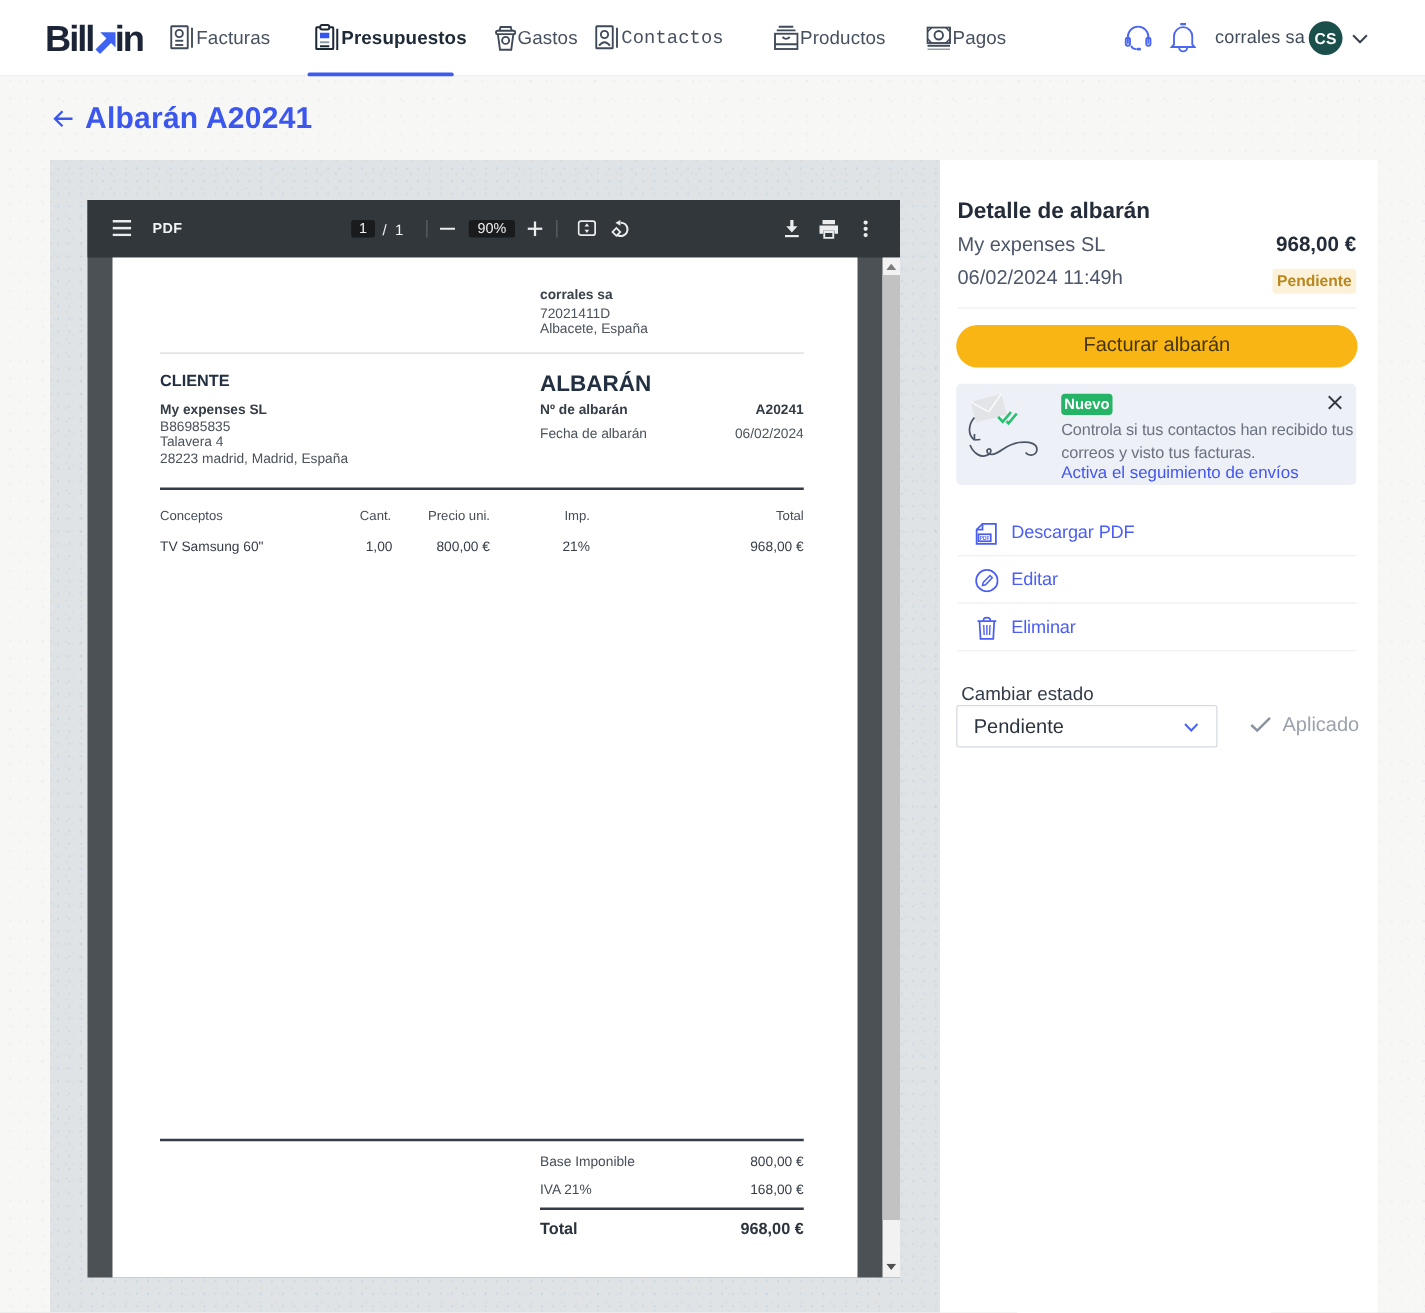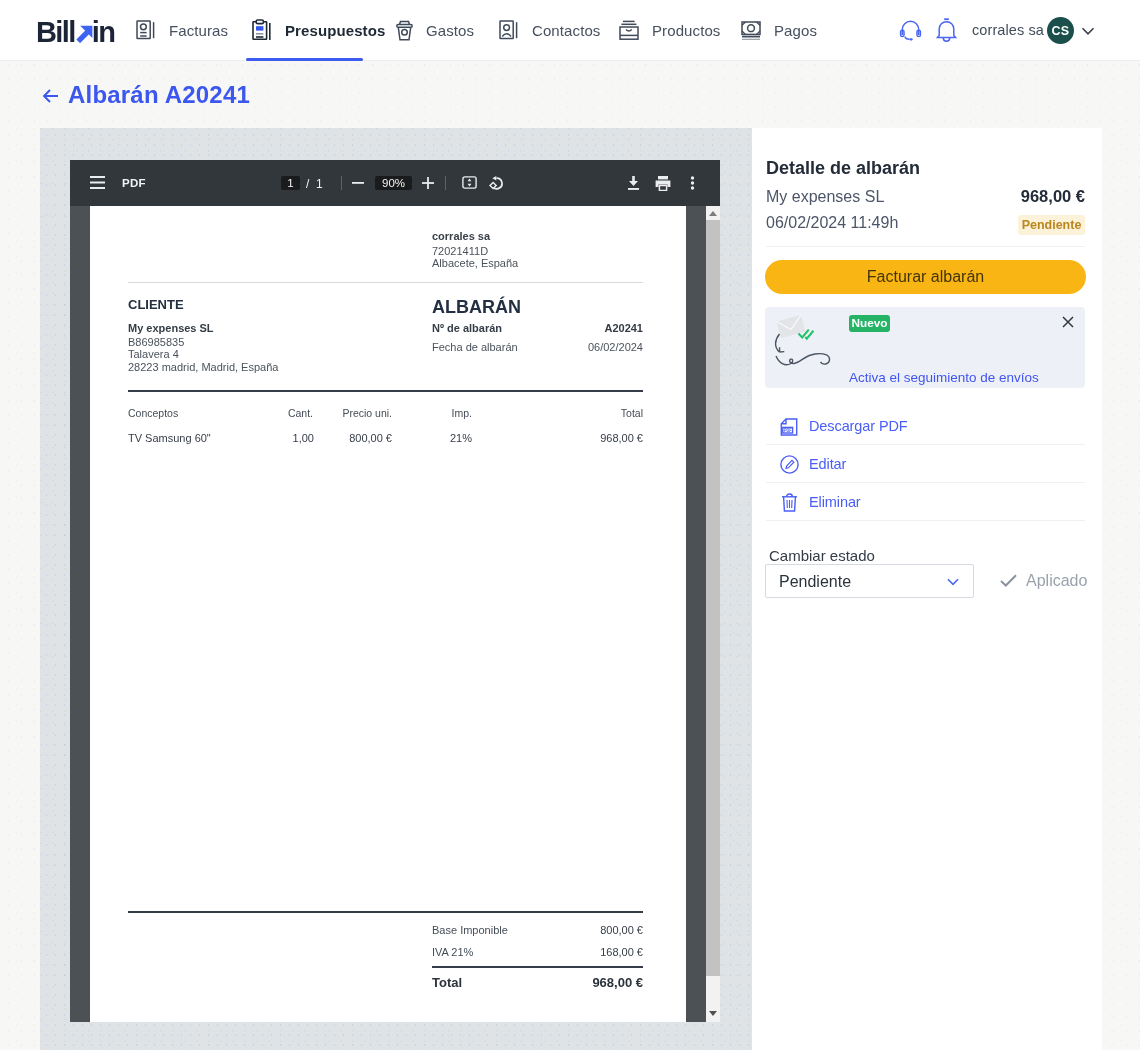--- a/index.html
+++ b/index.html
@@ -10,21 +10,21 @@
     background-color:#f7f7f5;
     background-image:
       radial-gradient(circle, rgba(185,180,226,.16) 0.6px, transparent 1.0px),
       radial-gradient(circle, rgba(186,188,198,.10) 0.6px, transparent 1.0px);
     background-size: 13px 14px, 17px 16px;
     background-position: 2px 2px, 8px 9px;
   }
 
   
   #navbar { position:absolute; left:0; top:0; width:1140px; height:61px; background:#fff; border-bottom:1px solid #eceef0; z-index:5; }
-  .navitem { position:absolute; top:0; height:60px; display:flex; align-items:center; gap:13px; color:#46505f; font-size:15px; letter-spacing:.1px; }
+  .navitem { position:absolute; top:0; height:60px; display:flex; align-items:center; gap:1px; color:#46505f; font-size:15px; letter-spacing:.1px; }
   .navitem.active { color:#1e2936; font-weight:bold; }
   #underline { position:absolute; left:246px; top:58px; width:117px; height:3px; background:#3d5af1; border-radius:2px; z-index:6; }
 
   
   #title { position:absolute; left:42px; top:81px; color:#3b57ee; font-size:24px; font-weight:bold; letter-spacing:.2px; }
 
   
   #greyzone {
     position:absolute; left:40px; top:128px; width:712px; height:922px;
     background-color:#e0e3e5;
@@ -93,21 +93,21 @@
   <div class="navitem" style="left:396px;">
     <svg width="17" height="21" viewBox="0 0 17 21" fill="none" stroke="#3f4a59" stroke-width="1.5">
       <path d="M3.6 4.6 L4.4 1.6 H12.6 L13.4 4.6"></path>
       <rect x="0.8" y="4.6" width="15.4" height="2.7" rx="1.3"></rect>
       <path d="M2.3 7.3 L4 19.8 H13 L14.7 7.3"></path>
       <circle cx="8.5" cy="12.3" r="2.8"></circle>
     </svg>
     <span>Gastos</span>
   </div>
 
-  <div class="navitem" style="left:499px;">
+  <div class="navitem" style="left:476px;font-family:Liberation Mono, monospace;">
     <svg width="20" height="20" viewBox="0 0 20 20" fill="none" stroke="#3f4a59" stroke-width="1.5">
       <rect x="1" y="1" width="13.2" height="17.6" rx="0.5"></rect>
       <circle cx="7.6" cy="7.6" r="2.9"></circle>
       <path d="M3.2 16.5 Q7.6 11 12 16.5"></path>
       <line x1="17.6" y1="2.2" x2="17.6" y2="18.2"></line>
     </svg>
     <span>Contactos</span>
   </div>
 
   <div class="navitem" style="left:619px;">
@@ -291,20 +291,21 @@
       <path d="M35.3 26 l1.5 1.6 6.6-7.8" stroke="#25c06c" stroke-width="2.1"></path>
       <path d="M9.5 23 C4.5 29 4 36.5 9.5 41" stroke="#4b5564" stroke-width="1.4"></path>
       <path d="M9.5 41 L14.3 40.6 M9.5 41 L9.6 36.2" stroke="#4b5564" stroke-width="1.4"></path>
       <path d="M6 45 C9 52 15 56 21 52.5 C23.5 51 23 47.5 20.8 48.2 C18.5 49 19.5 53 24 52.5 C31 51.5 34 44.5 45 43 C54 41.8 60 44 59.5 49 C59 53.5 53 54.5 50.5 51" stroke="#4b5564" stroke-width="1.4"></path>
     </svg>
 
     <svg style="position:absolute;right:11px;top:9px;" width="12" height="12" viewBox="0 0 12 12" stroke="#32383f" stroke-width="1.5">
         <path d="M1 1 L11 11 M11 1 L1 11"></path>
       </svg>
     <div style="position:absolute;left:84px;top:8px;width:41px;height:17px;background:#25b365;border-radius:3px;color:#fff;font-size:11.8px;font-weight:bold;text-align:center;line-height:17px;">Nuevo</div>
+    <div style="position:absolute;left:84px;top:28px;width:242px;font-size:13px;line-height:17.5px;color:#6b7280;letter-spacing:-0.1px;">Controla si tus contactos han recibido tus correos y visto tus facturas.</div>
     <div style="position:absolute;left:84px;top:63px;font-size:13.5px;color:#4155f0;">Activa el seguimiento de envíos</div>
   </div>
 
   <div style="position:absolute;left:28px;top:290px;">
     <svg width="18" height="18" viewBox="0 0 18 18" fill="none" stroke="#4a5ef5" stroke-width="1.4">
       <path d="M6 1 H16.7 V17 H1.3 V5.7 Z"></path>
       <path d="M6 1 V5.7 H1.3"></path>
       <rect x="2.8" y="9.4" width="9.8" height="5.6"></rect>
       <text x="3.9" y="13.9" font-size="4.8" font-weight="bold" fill="#4a5ef5" stroke="none" font-family="Liberation Sans" textLength="7.6" lengthAdjust="spacingAndGlyphs">PDF</text>
     </svg>

